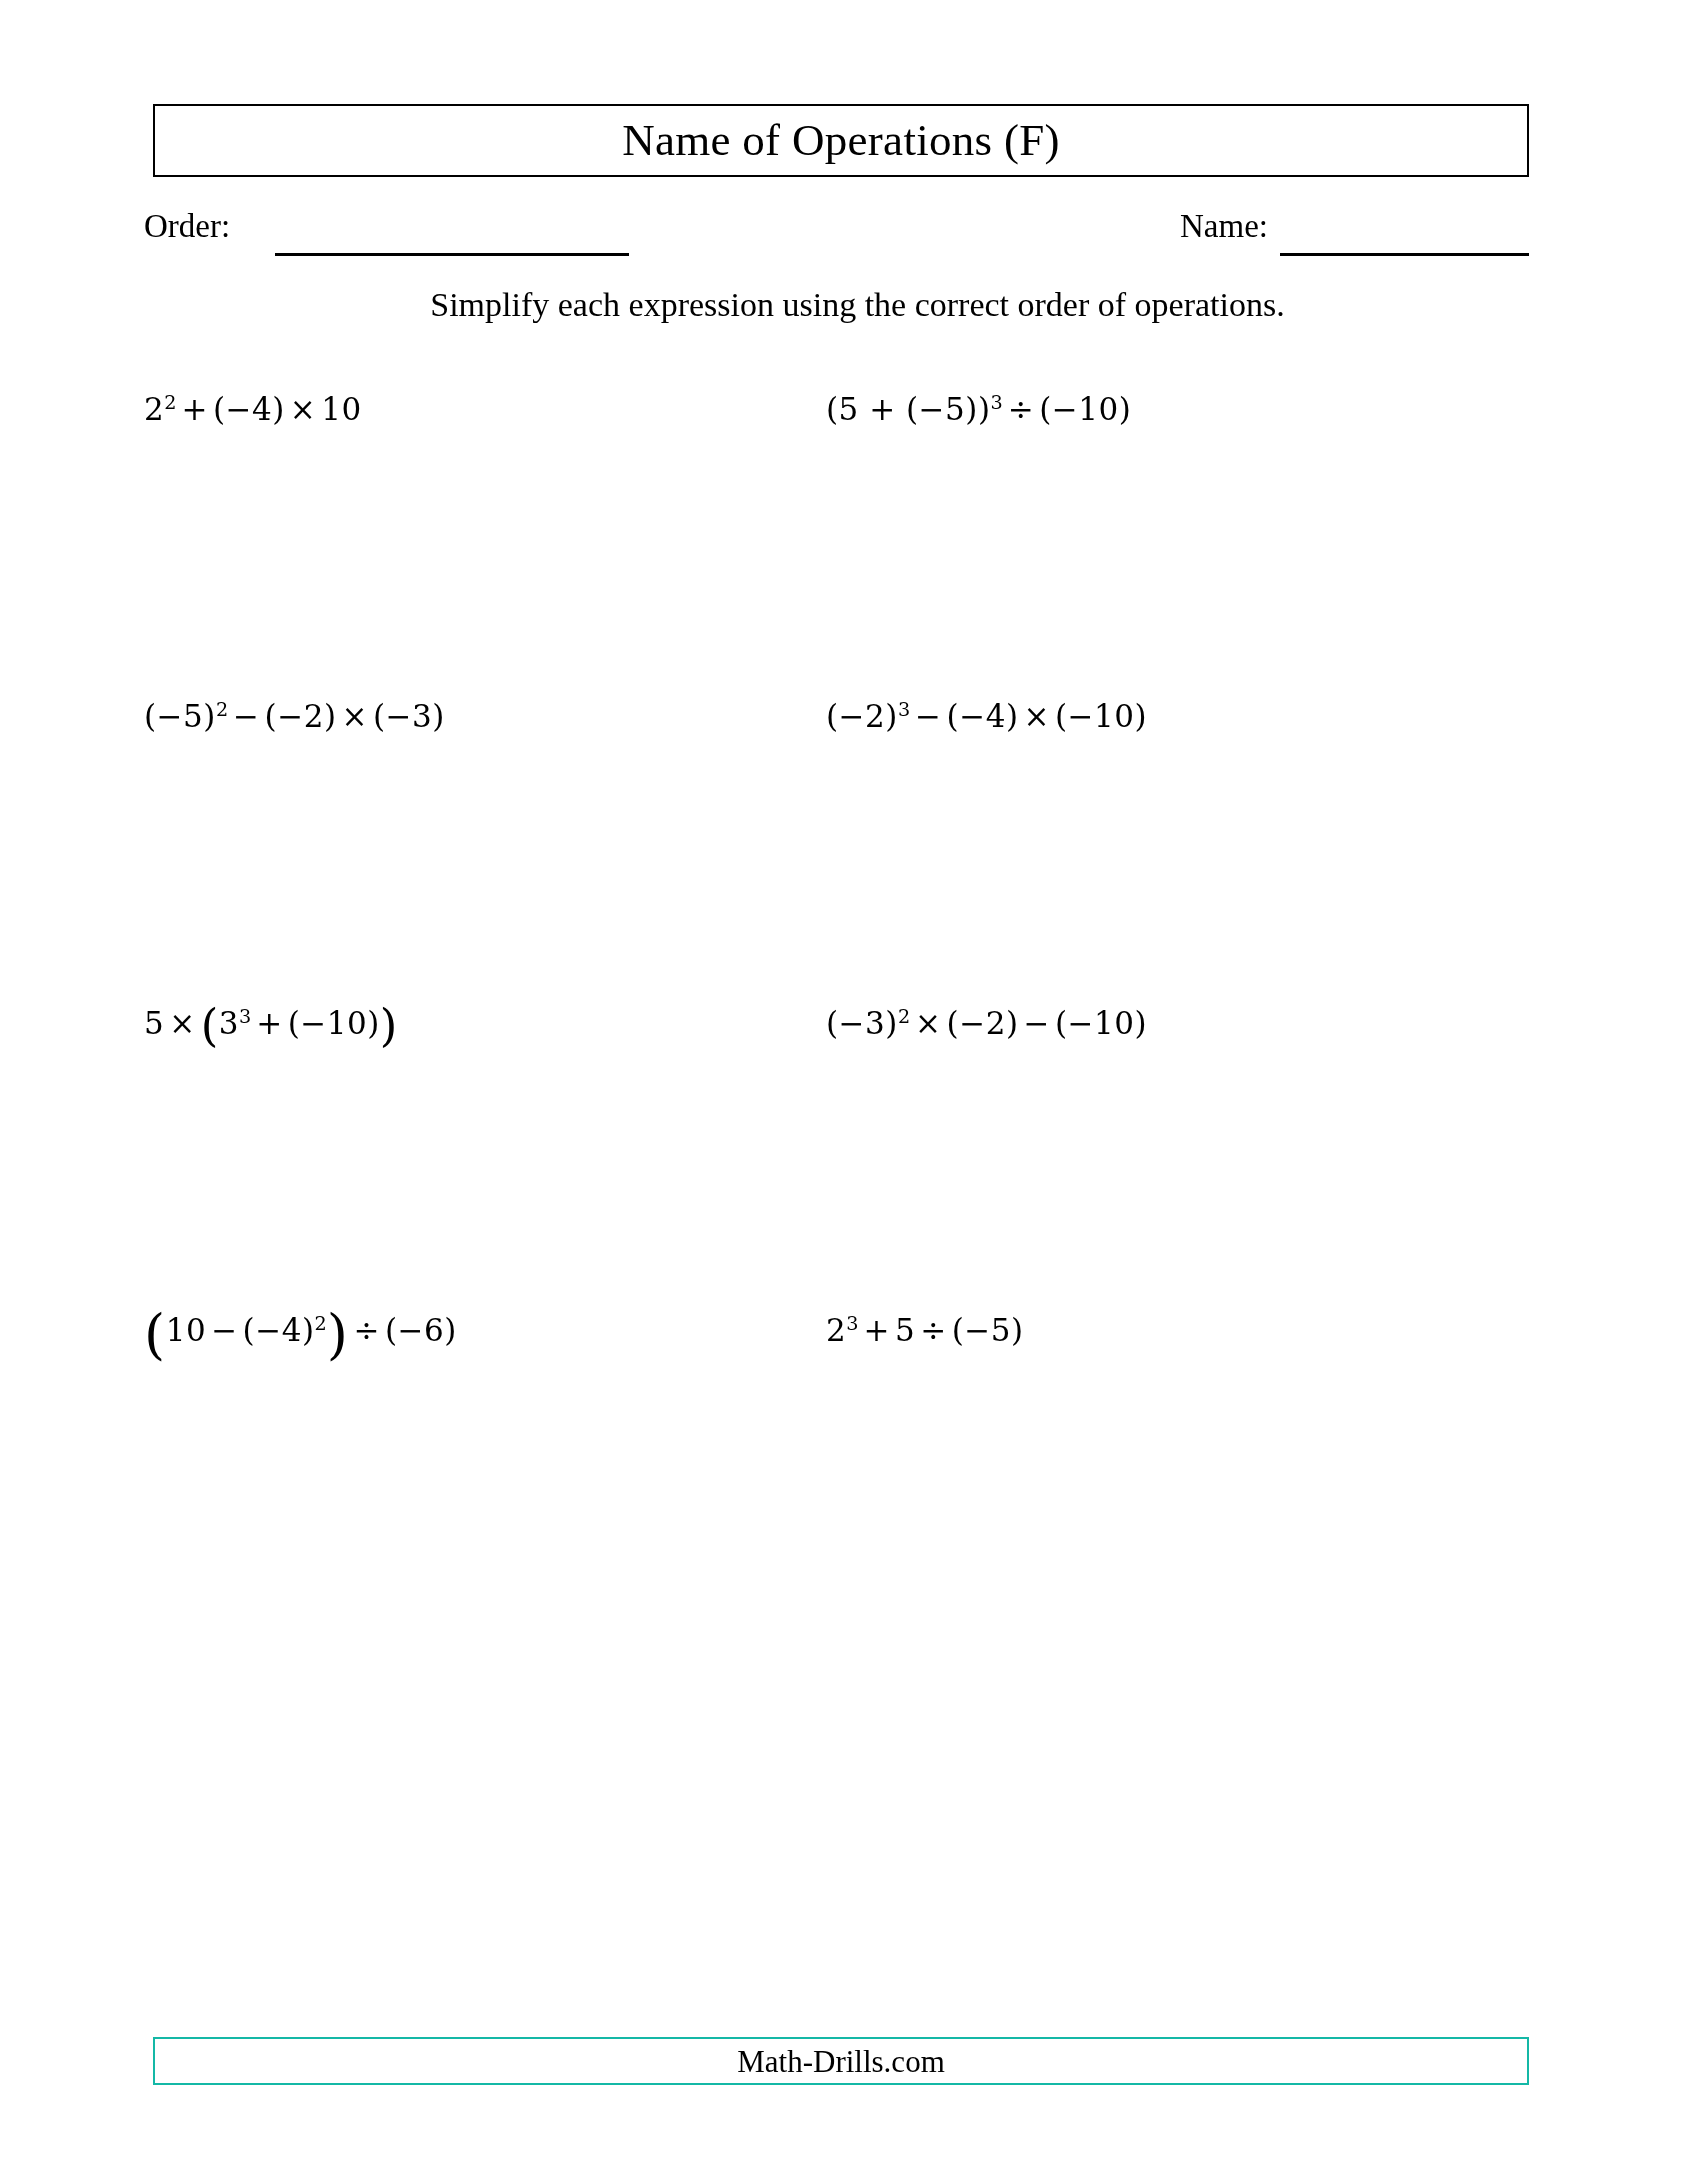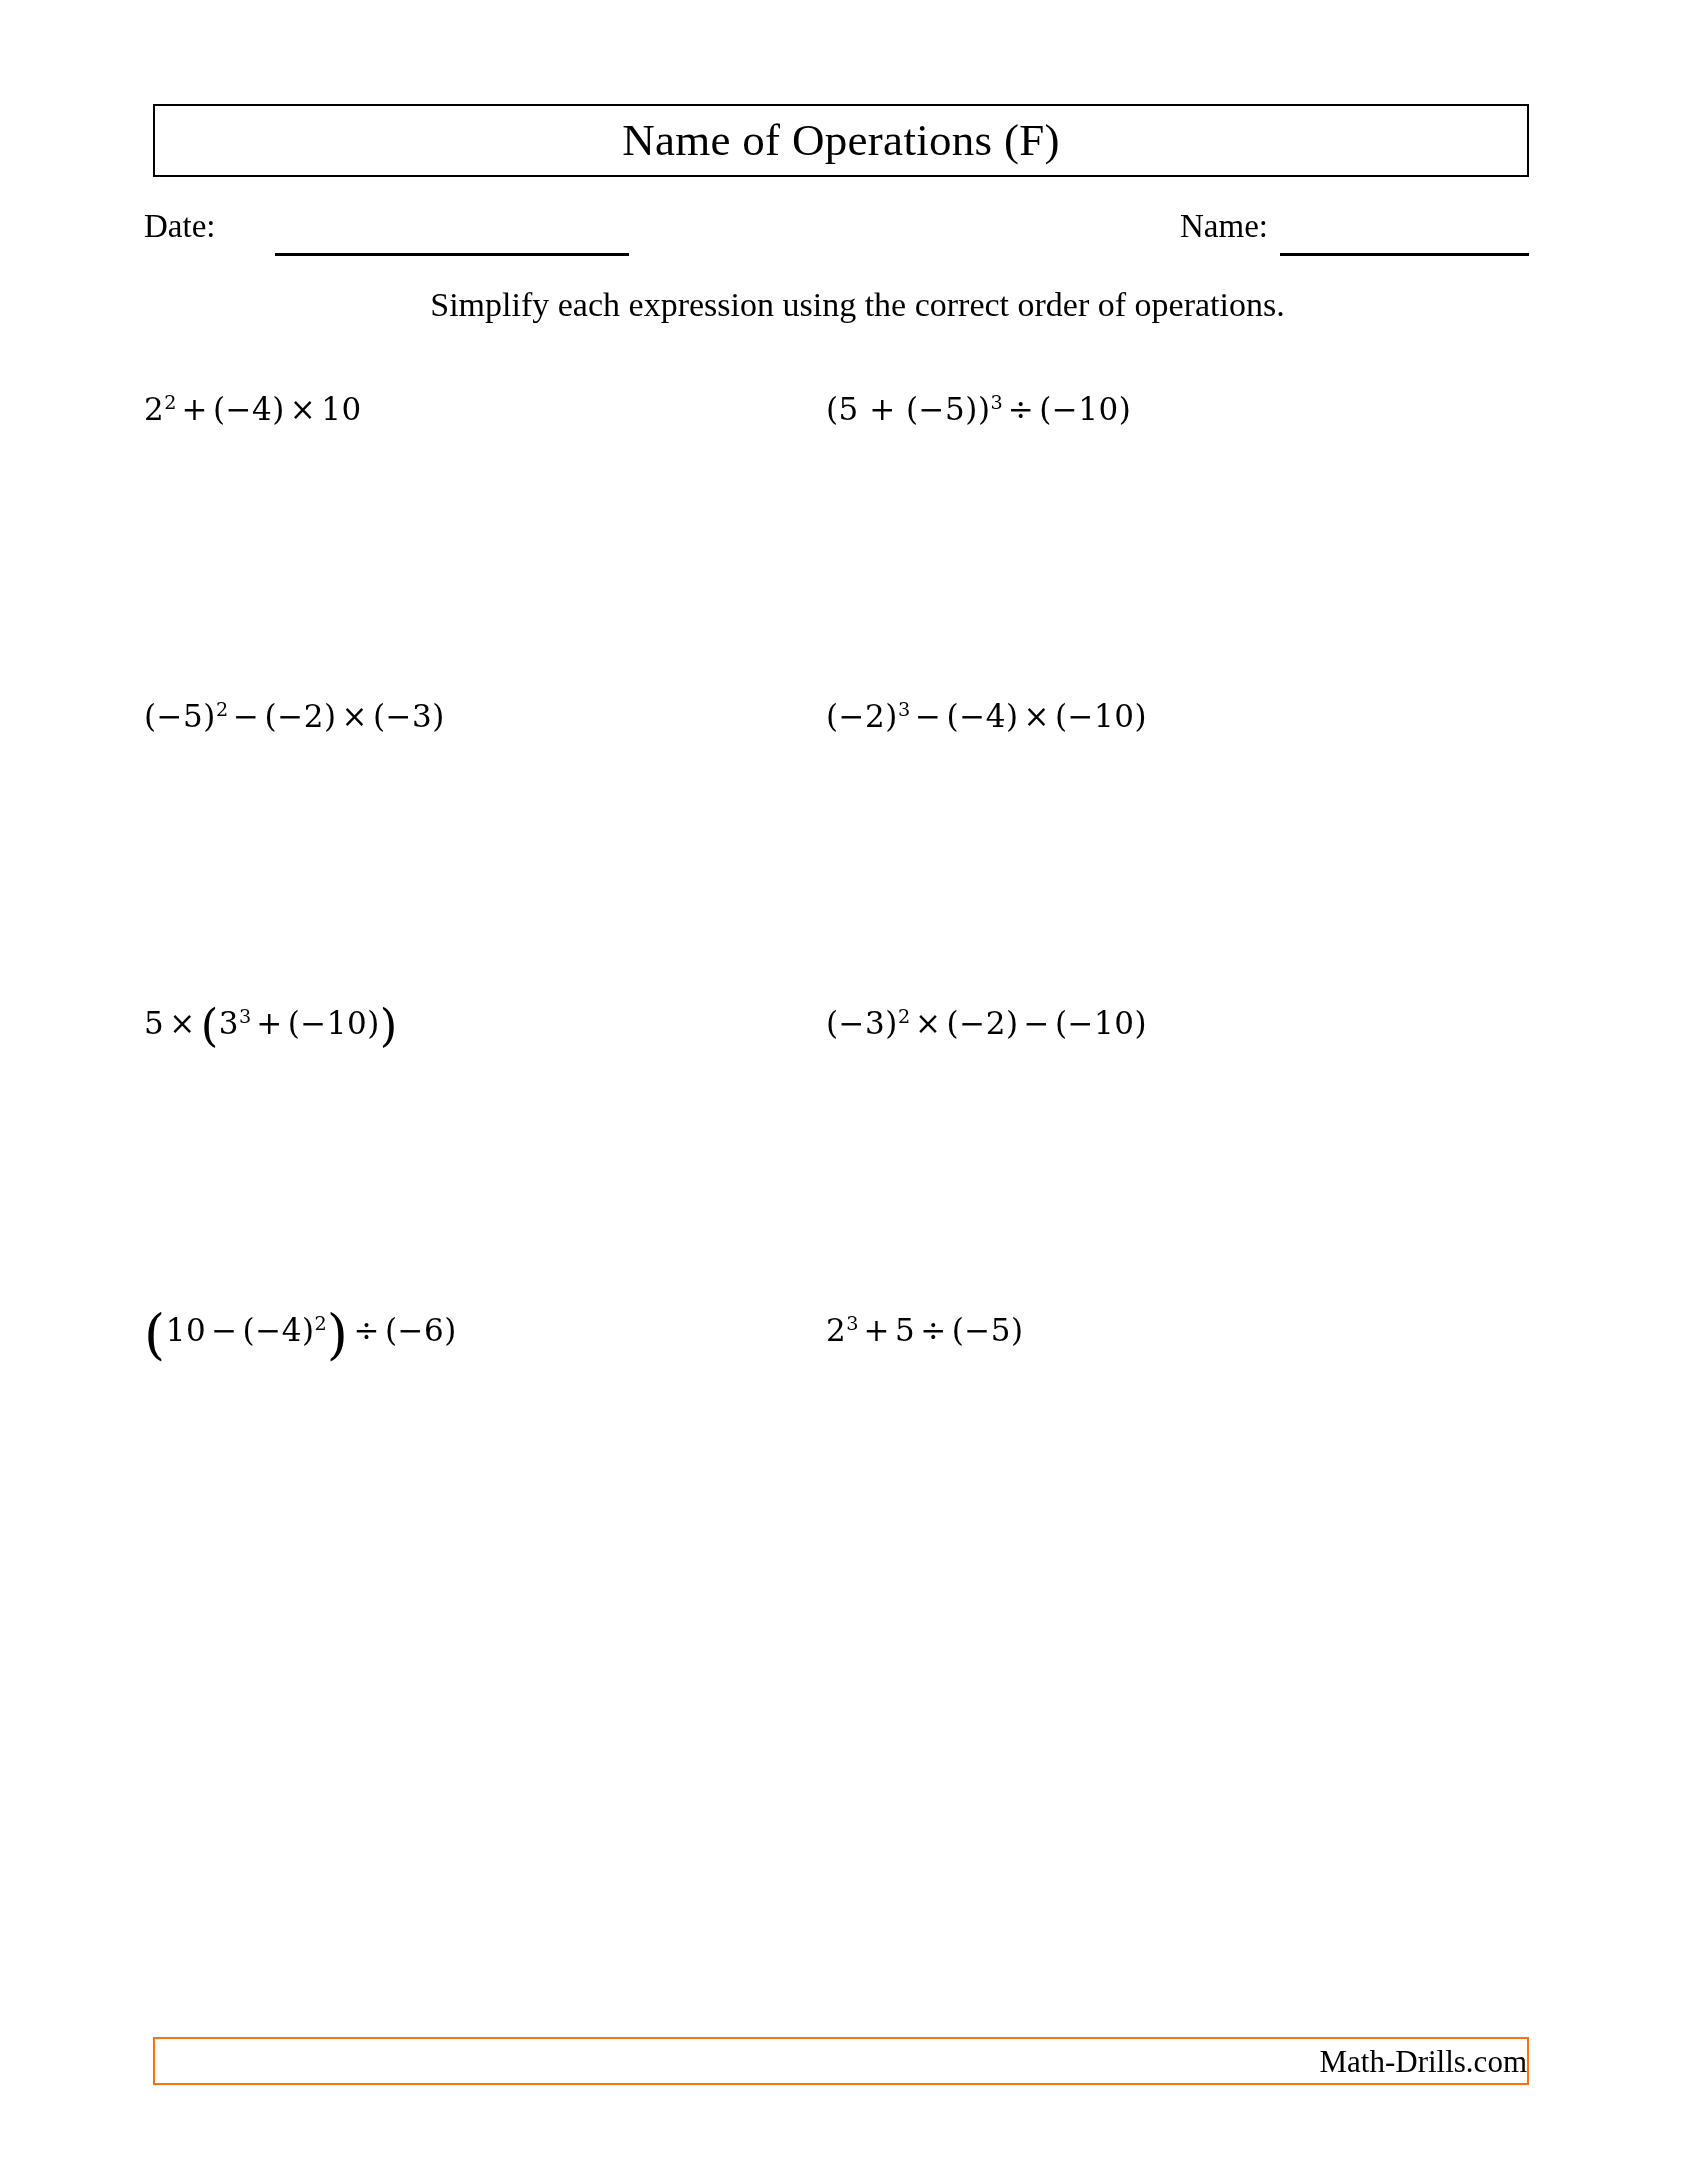--- a/index.html
+++ b/index.html
@@ -132,43 +132,43 @@
     font-family: "DejaVu Serif", "Liberation Serif", serif;
   }
 
   
   .footer-box {
     position: absolute;
     left: 153px;
     top: 2037px;
     width: 1376px;
     height: 48px;
-    border: 2px solid #f97316;
+    border: 2px solid #14b8a6;
     box-sizing: border-box;
     display: flex;
     align-items: center;
-    justify-content: flex-end;
+    justify-content: center;
   }
   .footer-text {
     font-size: 31px;
     line-height: 1;
     white-space: nowrap;
   }
 </style>
 </head>
 <body>
 
 <div class="page">
 
   <div class="title-box">
     <span class="title-text">Name of Operations (F)</span>
   </div>
 
   <div class="namedate">
-    <span class="nd-label label-name">Date:</span>
+    <span class="nd-label label-name">Order:</span>
     <span class="nd-rule rule-name"></span>
     <span class="nd-label label-date">Name:</span>
     <span class="nd-rule rule-date"></span>
   </div>
 
   <div class="instruction">
     <span class="ins-inner">Simplify each expression using the correct order of operations.</span>
   </div>
 
   <div class="problems">

